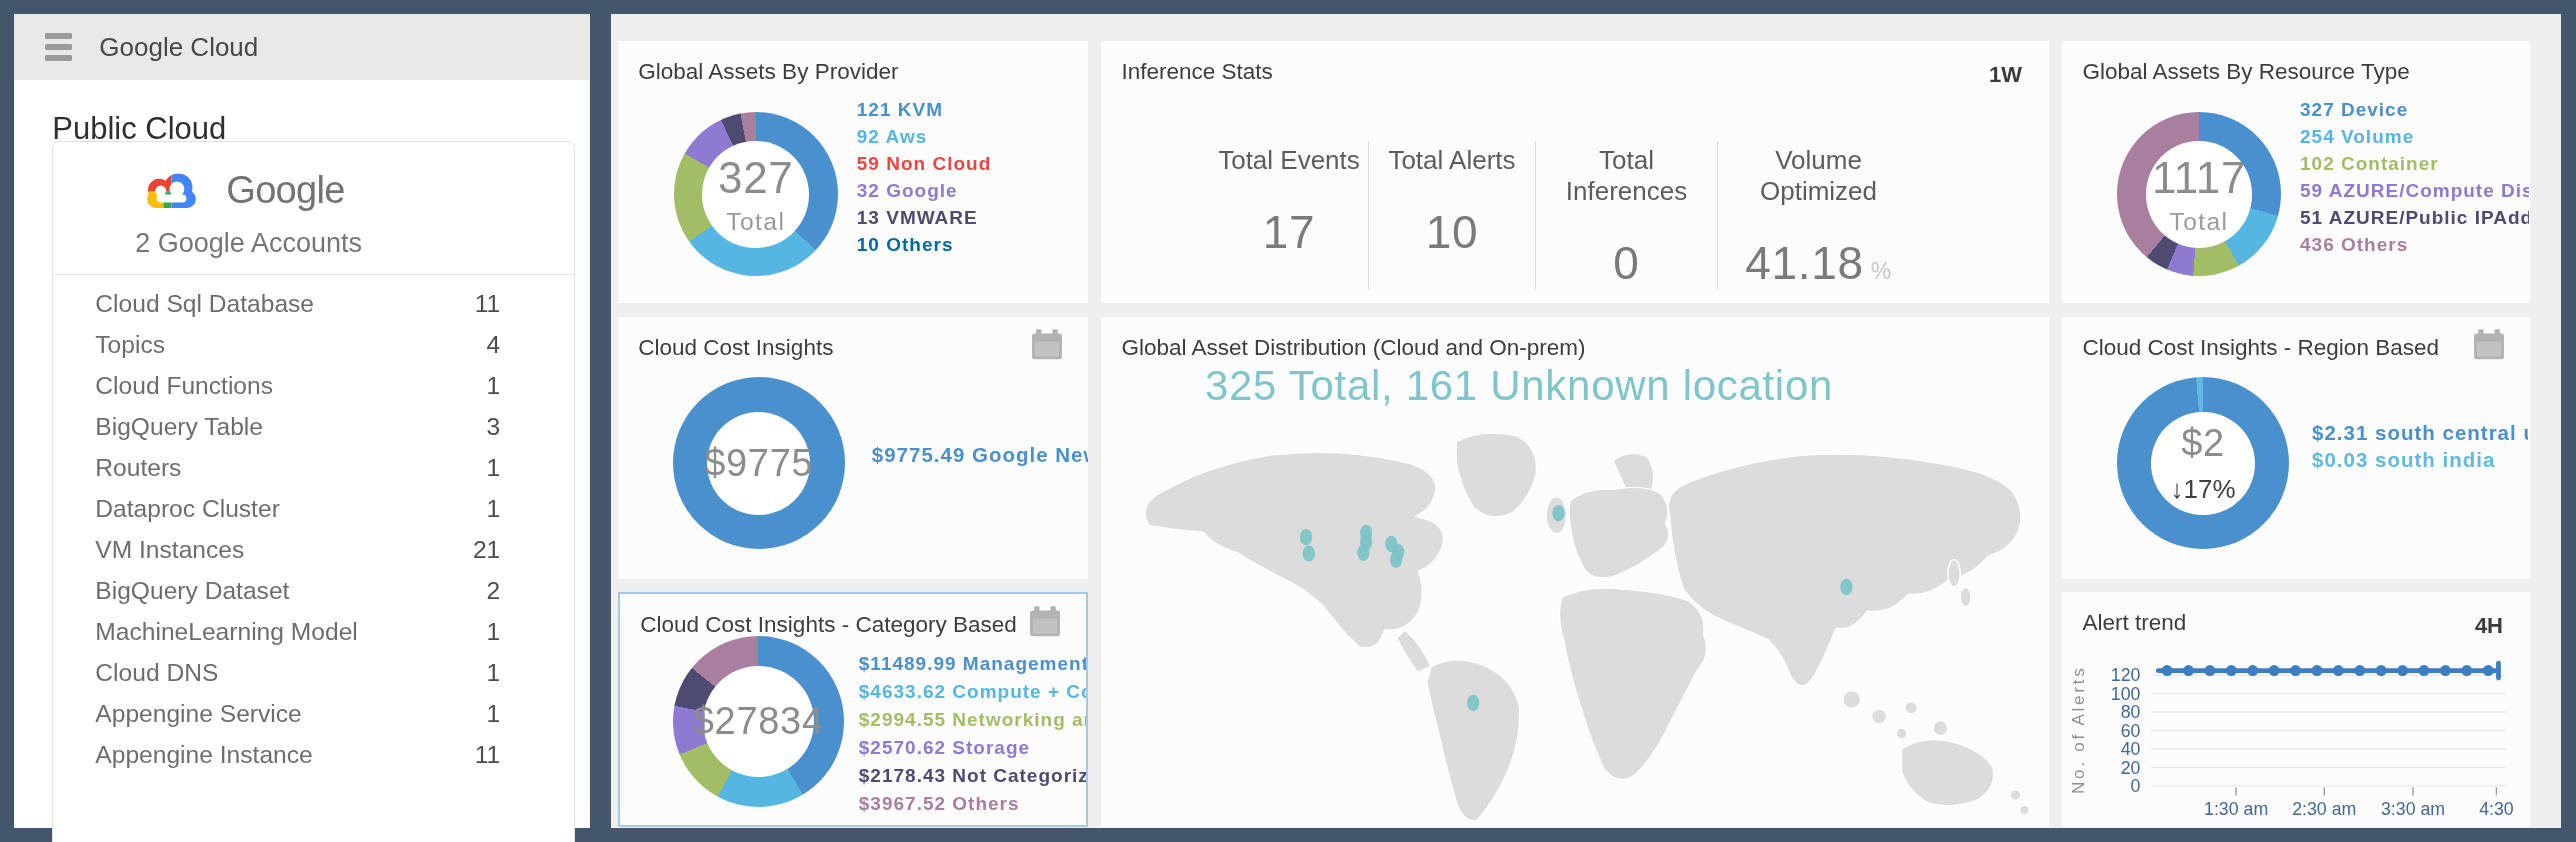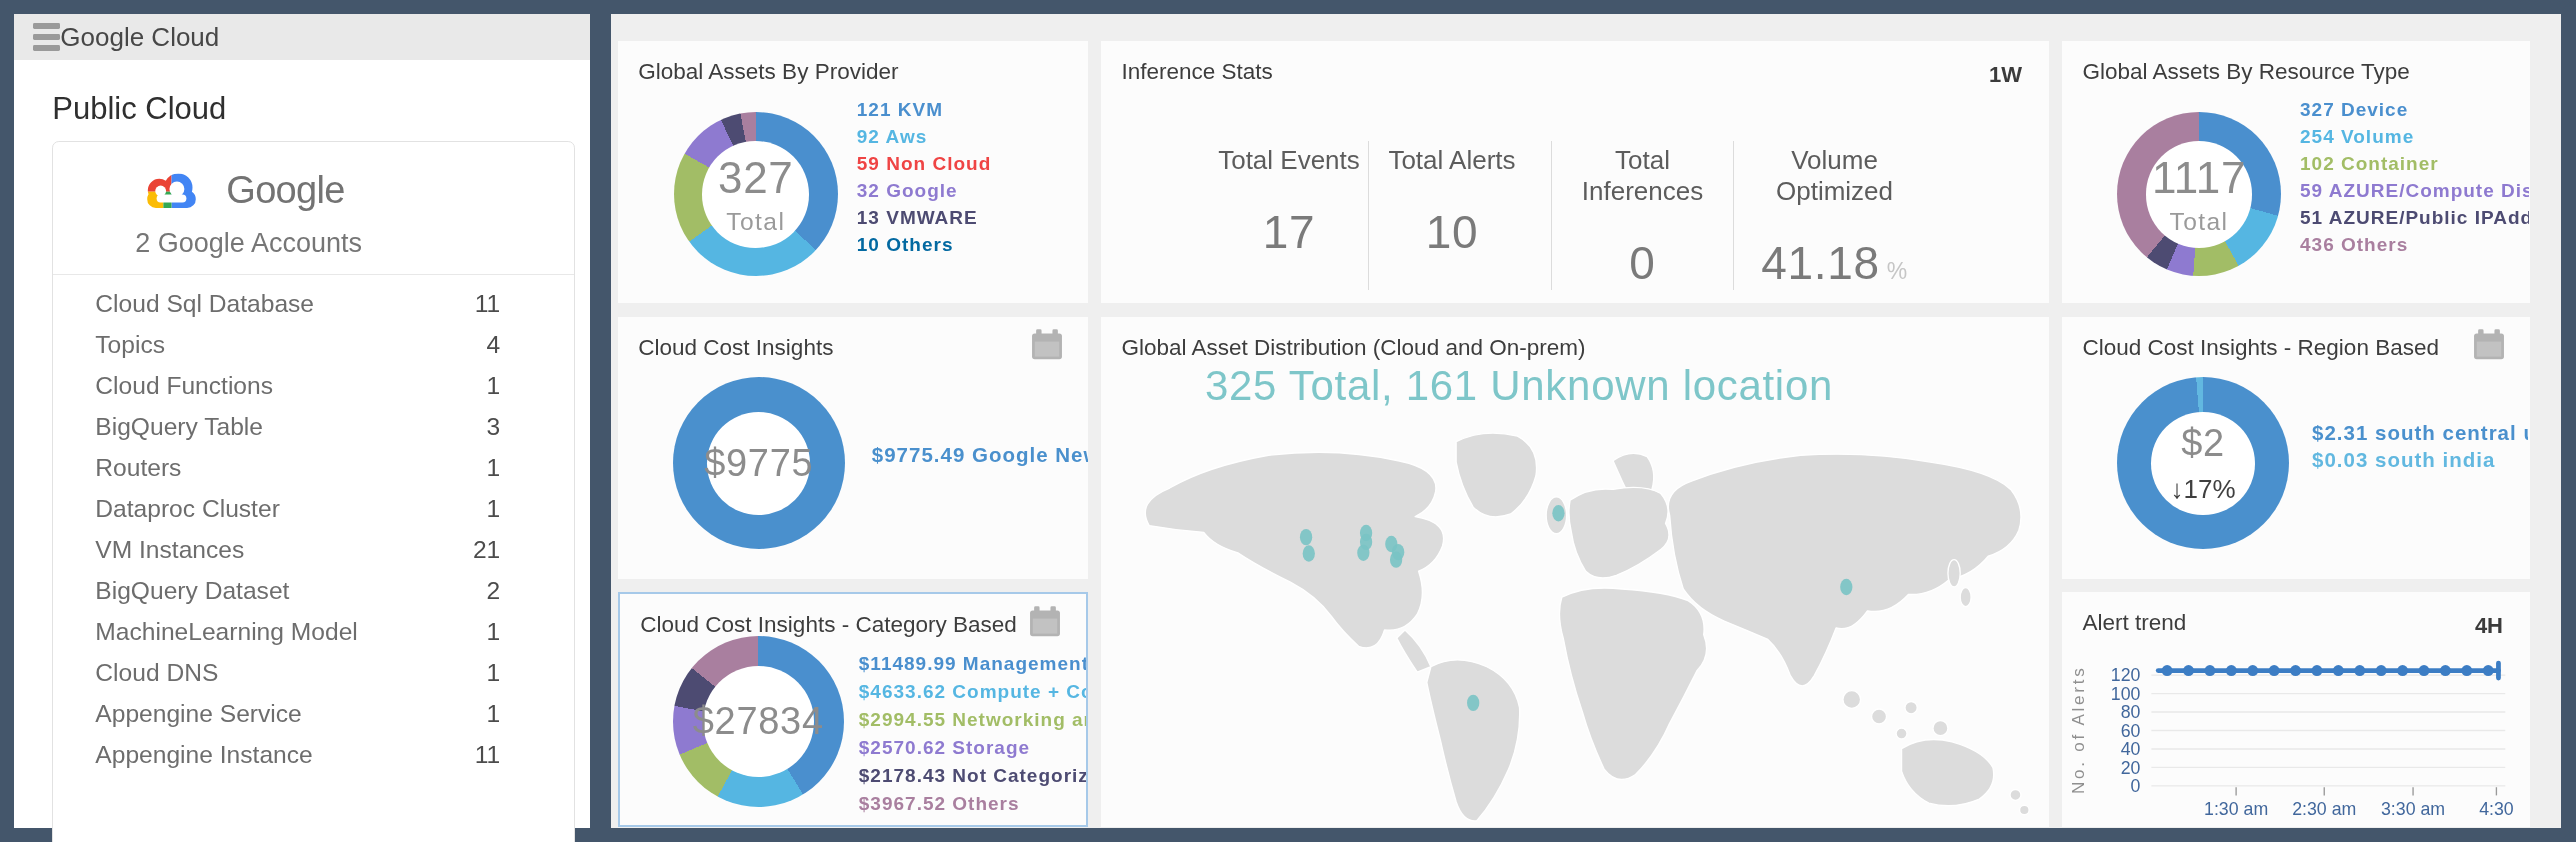--- a/index.html
+++ b/index.html
@@ -1,21 +1,21 @@
 <!DOCTYPE html>
 <html style="font-size:11px"><head>
 <meta charset="utf-8">
 <style>
   * { margin:0; padding:0; box-sizing:border-box; }
   html,body { width:2576px; height:843px; }
   body { background:#44566b; position:relative; font-family:"Liberation Sans", sans-serif; }
 
   
   .sidebar { position:absolute; left:14.3px; top:14.3px; width:576px; height:814px; background:#fff; }
-  .sidebar-header { height:46px; background:#e9e9e9; display:flex; align-items:center; padding-left:19px; }
+  .sidebar-header { height:66px; background:#e9e9e9; display:flex; align-items:center; gap:27px; padding-left:31px; }
   .burger { width:27px; display:flex; flex-direction:column; gap:4.8px; cursor:pointer; }
   .burger span { display:block; height:6.1px; background:#9a9a9a; border-radius:1.4px; }
   .sidebar-title { font-size:26px; color:#474747; }
   .section-title { margin:31px 0 17px 38px; font-size:31px; color:#2f2f2f; }
   .account-card { position:absolute; left:38px; top:127px; width:523px; height:751px; border:1.4px solid #e2e2e2; border-radius:6.8px; background:#fff; overflow:hidden; }
   .logo-row { position:absolute; left:83px; top:27px; display:flex; align-items:center; gap:19px; }
   .google-wordmark { font-size:38px; font-weight:500; color:#737373; letter-spacing:-0.7px; }
   .accounts-label { position:absolute; left:82px; top:86px; font-size:27px; color:#767676; }
   .card-divider { position:absolute; top:132px; left:0; right:0; border-top:1.4px solid #e8e8e8; }
   .resource-list { position:absolute; top:141px; left:0; right:0; }
@@ -189,21 +189,21 @@
     <div class="range-badge">1W</div>
     <div class="stats-row">
         <div class="stat" style="width: 158px;">
           <div class="stat-label">Total Events</div>
           <div class="stat-value">17</div>
         </div>
         <div class="stat" style="width: 167px;">
           <div class="stat-label">Total Alerts</div>
           <div class="stat-value">10</div>
         </div>
-        <div class="stat" style="width: 182px; margin-left: 16px;">
+        <div class="stat" style="width: 182px;">
           <div class="stat-label">Total Inferences</div>
           <div class="stat-value">0</div>
         </div>
         <div class="stat" style="width: 202px;">
           <div class="stat-label">Volume Optimized</div>
           <div class="stat-value">41.18<span class="stat-unit">%</span></div>
         </div>
       </div>
   </div>
 

